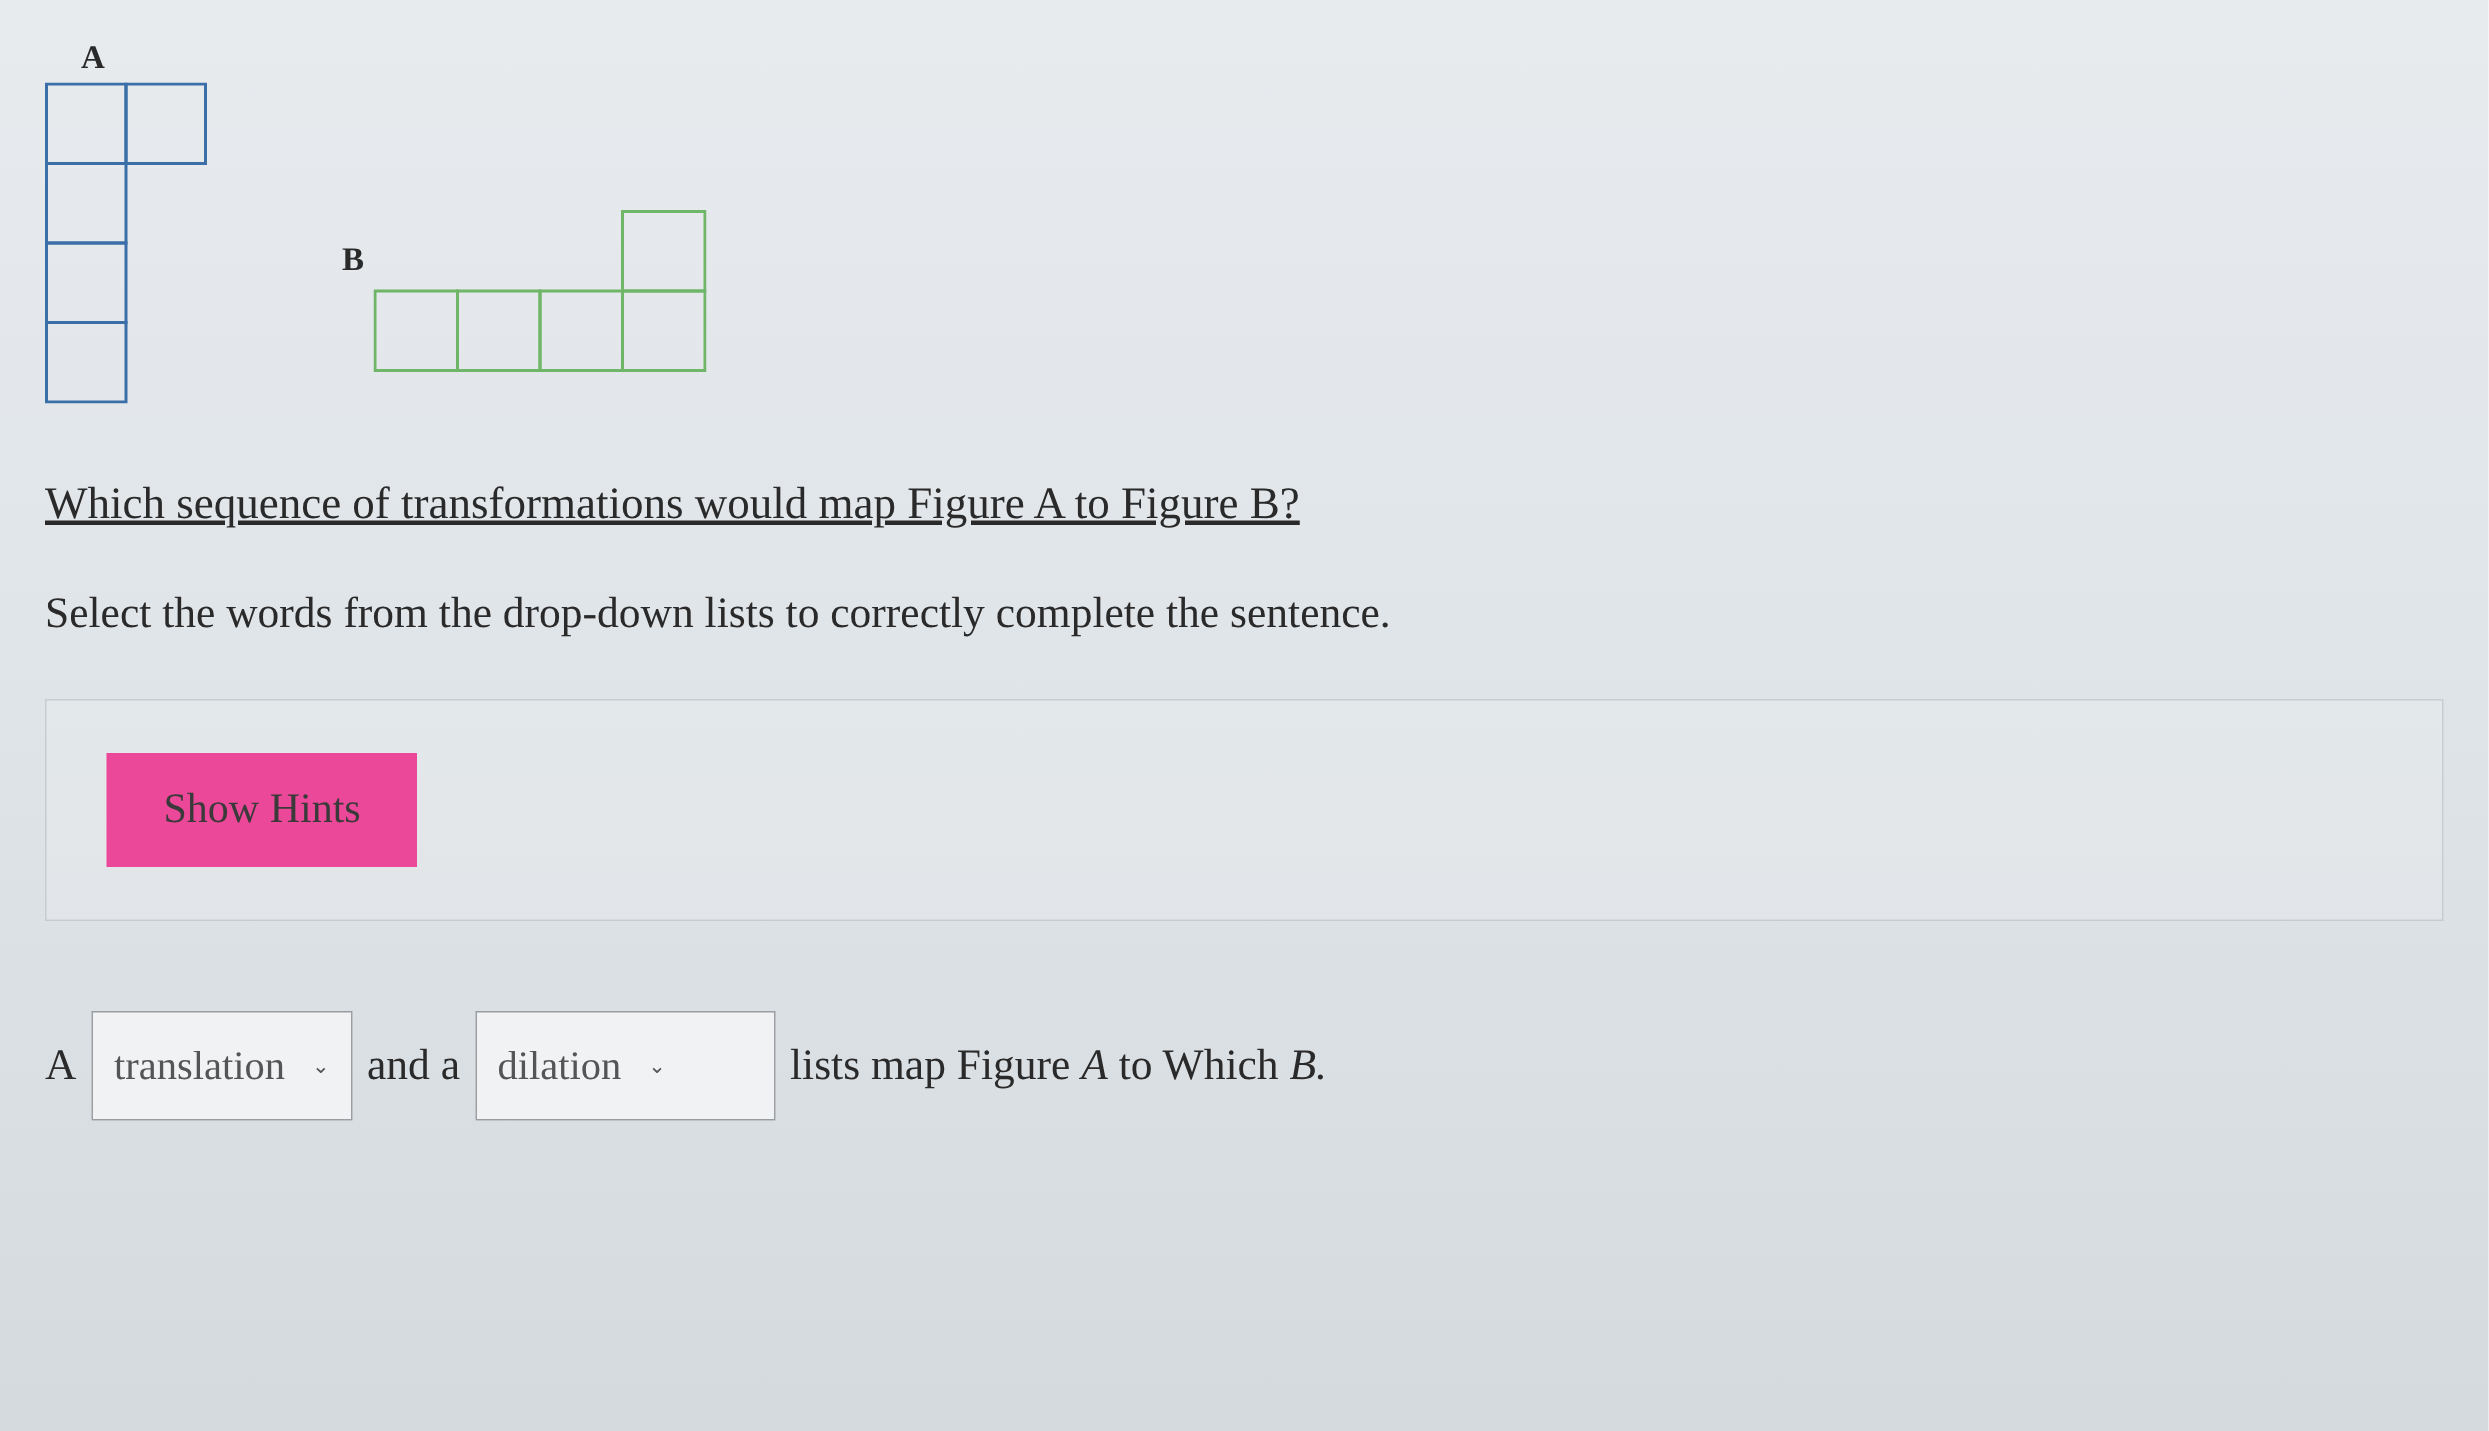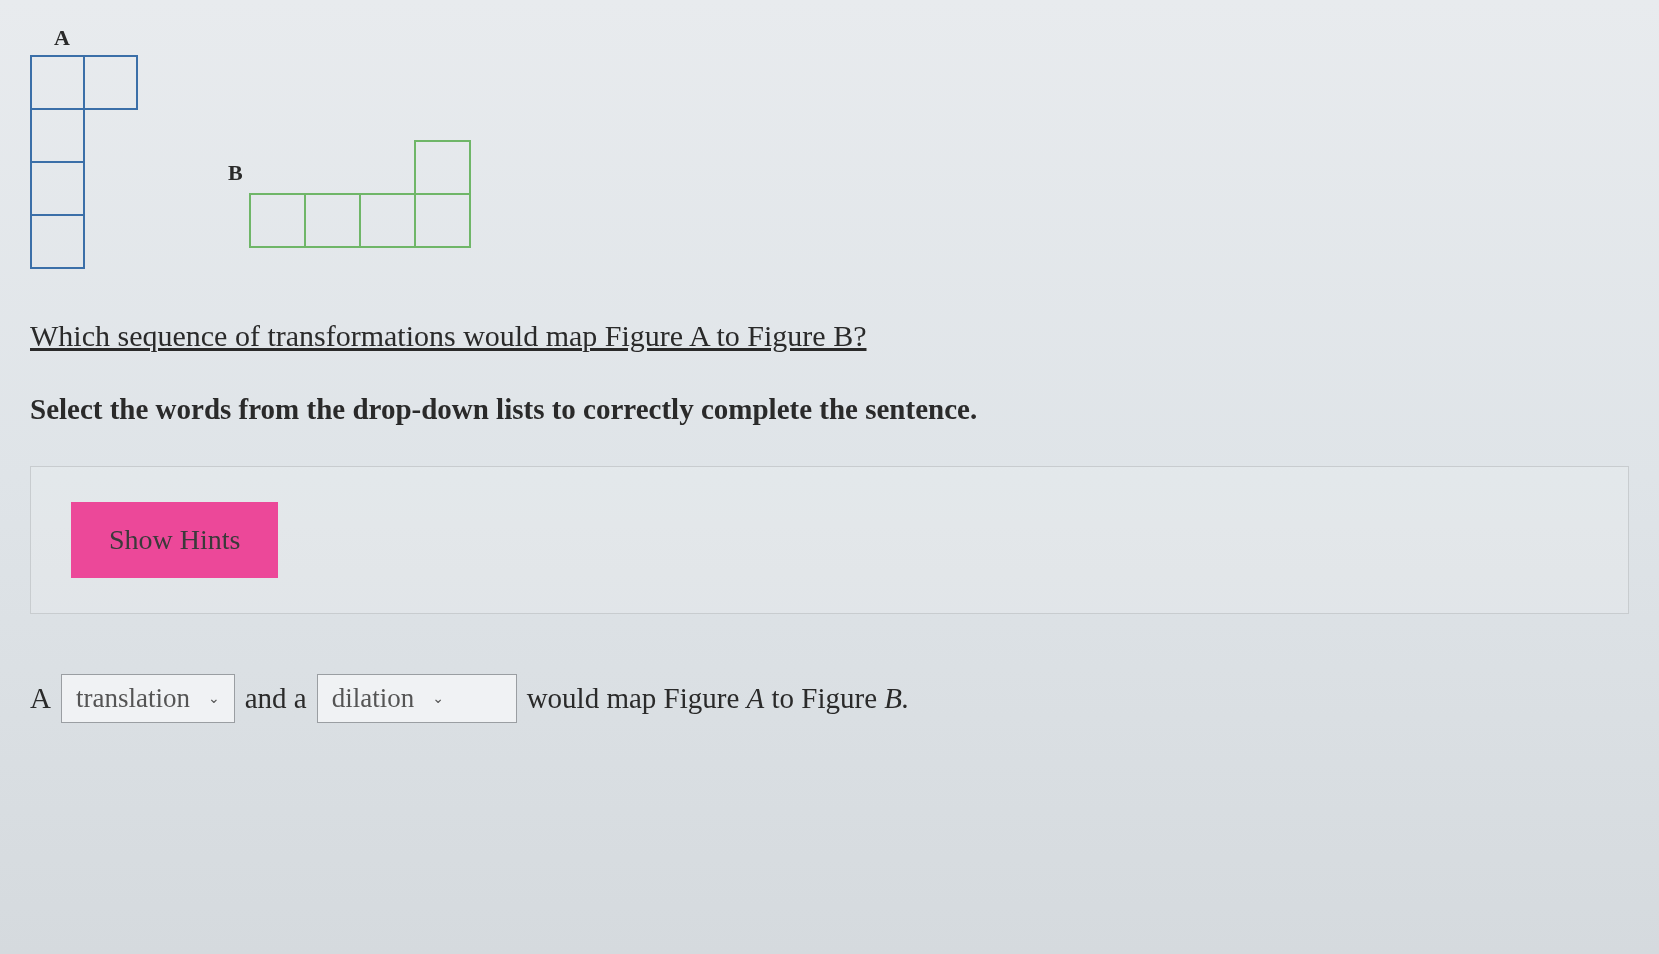--- a/index.html
+++ b/index.html
@@ -53,21 +53,20 @@
       font-size: 30px;
       color: #2a2a2a;
       margin-bottom: 40px;
       margin-top: 20px;
       text-decoration: underline;
     }
     .instruction-text {
       font-size: 29px;
       color: #2a2a2a;
       margin-bottom: 40px;
-      font-weight: bold;
     }
     .hints-container {
       border: 1px solid #c8cccf;
       background: rgba(255,255,255,0.15);
       padding: 35px 40px;
       margin-bottom: 60px;
       margin-right: 0px;
     }
     .show-hints-btn {
       background: #ec4899;
@@ -83,21 +82,21 @@
       color: #2a2a2a;
       display: flex;
       align-items: center;
       flex-wrap: wrap;
       gap: 10px;
       margin-top: 30px;
     }
     .dropdown {
       border: 1px solid #9a9ea2;
       background: #f0f2f4;
-      padding: 8px 14px;
+      padding: 20px 14px;
       font-family: Georgia, serif;
       font-size: 27px;
       color: #555;
       display: inline-flex;
       align-items: center;
       gap: 18px;
       cursor: pointer;
       min-width: 170px;
     }
     .dropdown.wide {
@@ -156,15 +155,15 @@
   <span class="dropdown">
     <span>translation</span>
     <span class="chevron">⌄</span>
   </span>
   <span>and a</span>
   <span class="dropdown wide">
     <span>dilation</span>
     <span class="chevron">⌄</span>
   </span>
   <span>
-    <span>would map Figure </span><span class="italic">A</span><span> to Figure </span><span class="italic">B.</span>
+    <span>lists map Figure </span><span class="italic">A</span><span> to Which </span><span class="italic">B.</span>
   </span>
 </div>
 
 </body></html>

